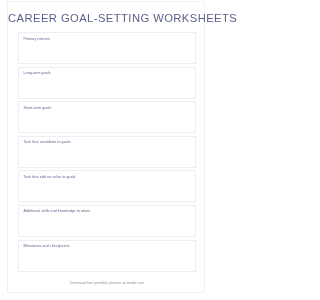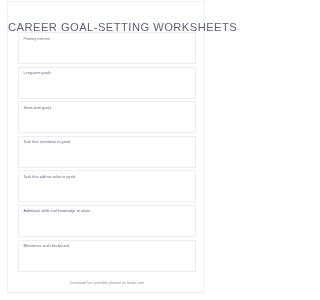--- a/index.html
+++ b/index.html
@@ -19,21 +19,21 @@
     top: 1px;
     width: 198px;
     height: 292px;
     background: #ffffff;
     border: 1px solid #f1f1f4;
     box-sizing: border-box;
   }
   .page-title {
     position: absolute;
     left: 0;
-    top: 19px;
+    top: 10px;
     width: 198px;
     text-align: center;
     font-size: 11.2px;
     letter-spacing: 0.45px;
     color: #5c6187;
     font-weight: 400;
     white-space: nowrap;
   }
   .fields {
     position: absolute;

